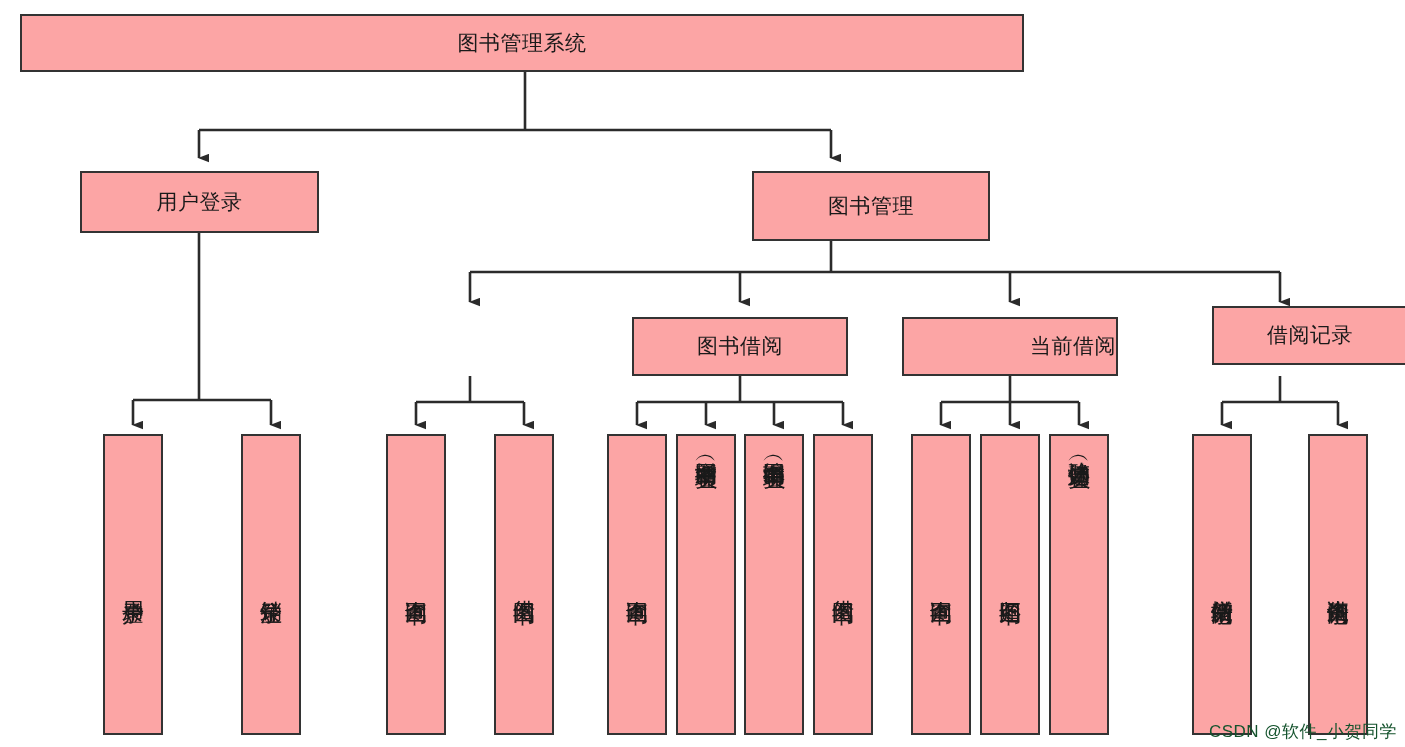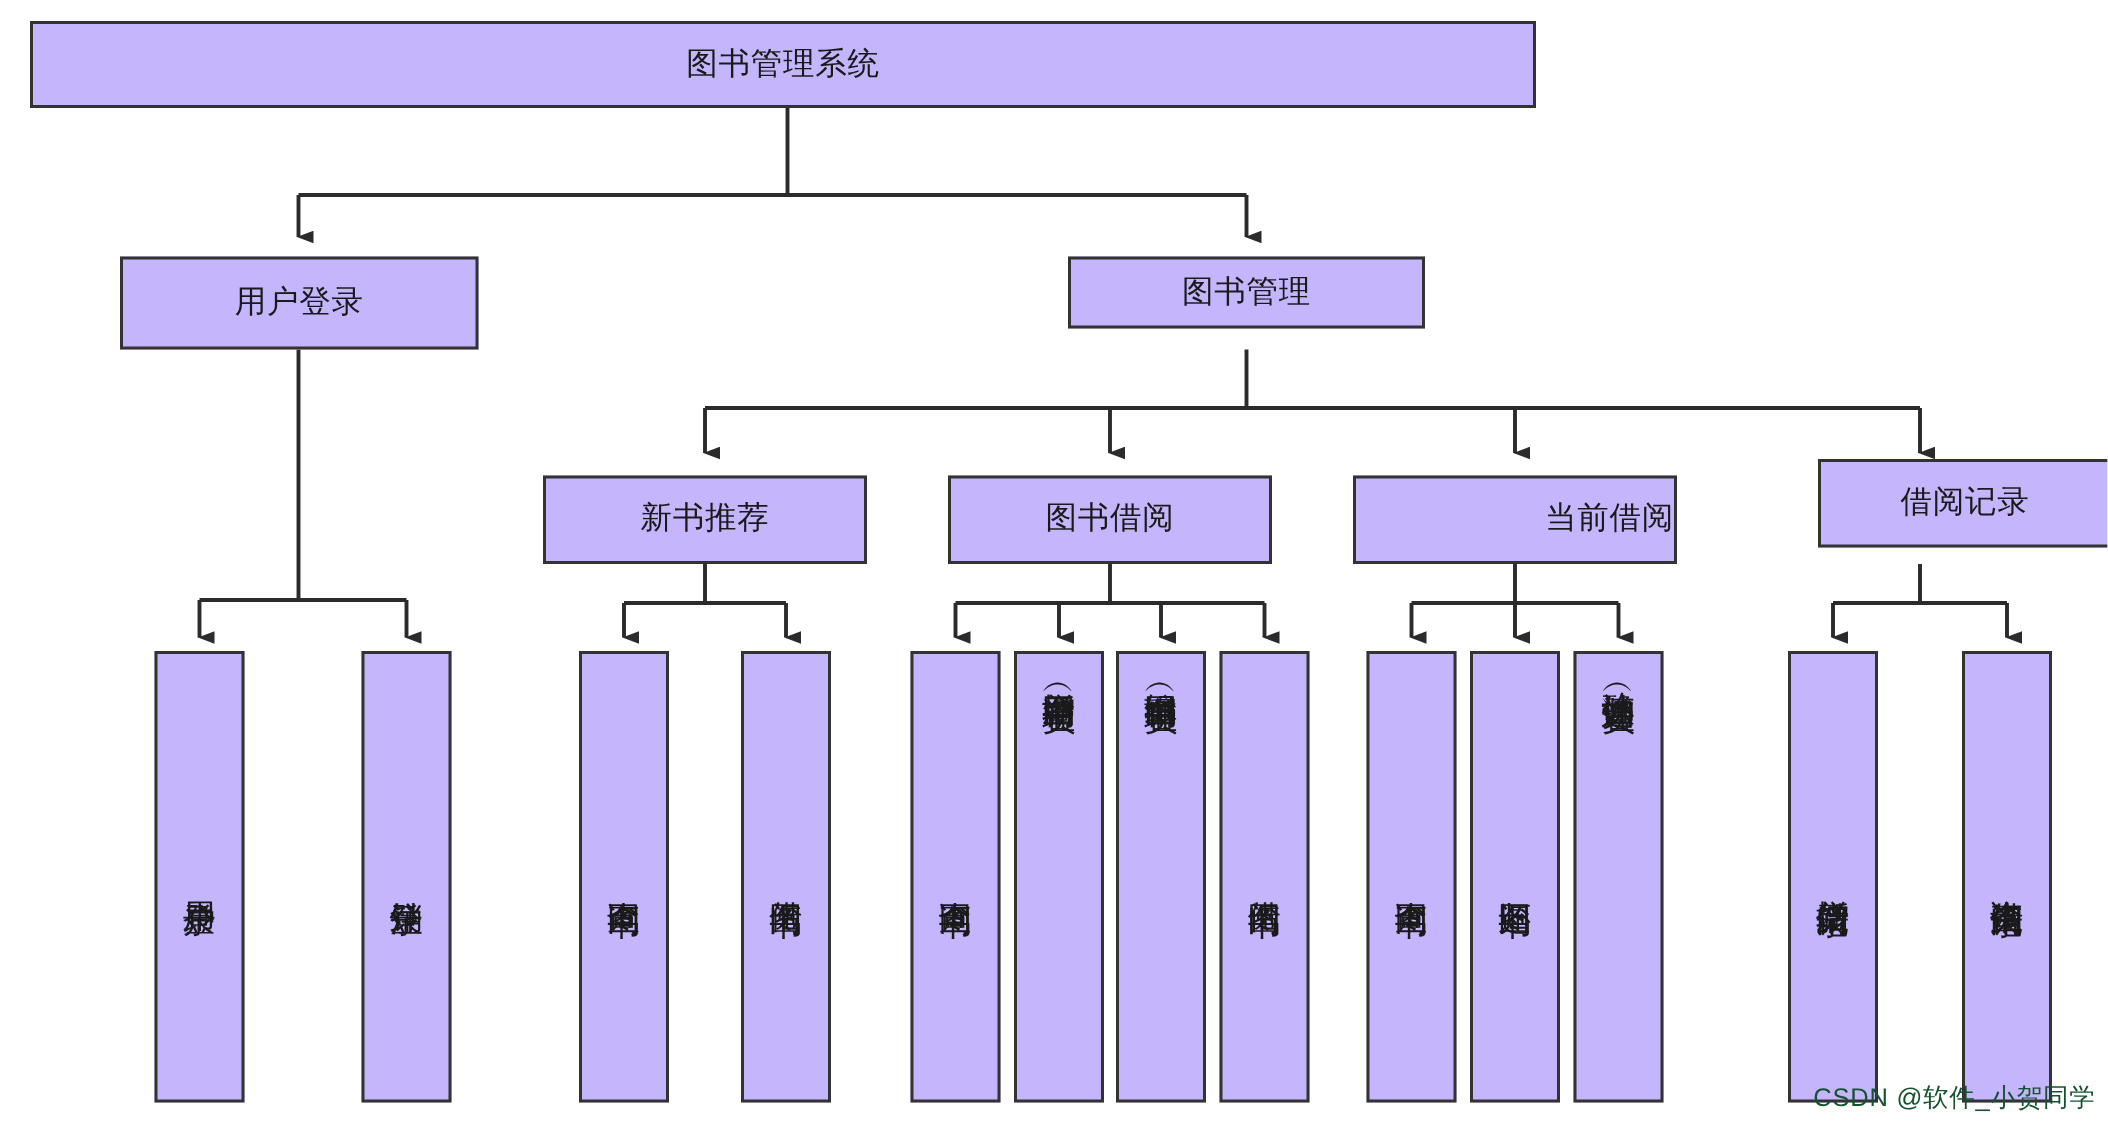--- a/index.html
+++ b/index.html
@@ -21,21 +21,21 @@
     position: absolute;
     left: 0;
     top: 0;
     width: 1405px;
     height: 747px;
     pointer-events: none;
   }
   .node {
     position: absolute;
     box-sizing: border-box;
-    background: #c4b5fd;
+    background: #fca5a5;
     border: 2.5px solid #333333;
     display: flex;
     align-items: center;
     justify-content: center;
     color: #1a1a1a;
   }
   .node .label {
     display: block;
     text-align: center;
     line-height: 1.18;
@@ -126,27 +126,24 @@
     </g>
   </svg>
 
   <div class="node horizontal" style="left:20px; top:14px; width:1004px; height:58px;">
     <span class="label">图书管理系统</span>
   </div>
 
   <div class="node horizontal" style="left:80px; top:171px; width:239px; height:62px;">
     <span class="label">用户登录</span>
   </div>
-  <div class="node horizontal" style="left:712px; top:171px; width:238px; height:48px;">
+  <div class="node horizontal" style="left:752px; top:171px; width:238px; height:70px;">
     <span class="label">图书管理</span>
   </div>
 
-  <div class="node horizontal" style="left:362px; top:317px; width:216px; height:59px;">
-    <span class="label">新书推荐</span>
-  </div>
   <div class="node horizontal" style="left:632px; top:317px; width:216px; height:59px;align-items:center;">
     <span class="label">图书借阅</span>
   </div>
   <div class="node horizontal" style="left:902px; top:317px; width:216px; height:59px;justify-content:flex-end;">
     <span class="label">当前借阅</span>
   </div>
   <div class="node horizontal" style="left:1172px; top:306px; width:196px; height:59px;margin-left:40px;">
     <span class="label">借阅记录</span>
   </div>
 

